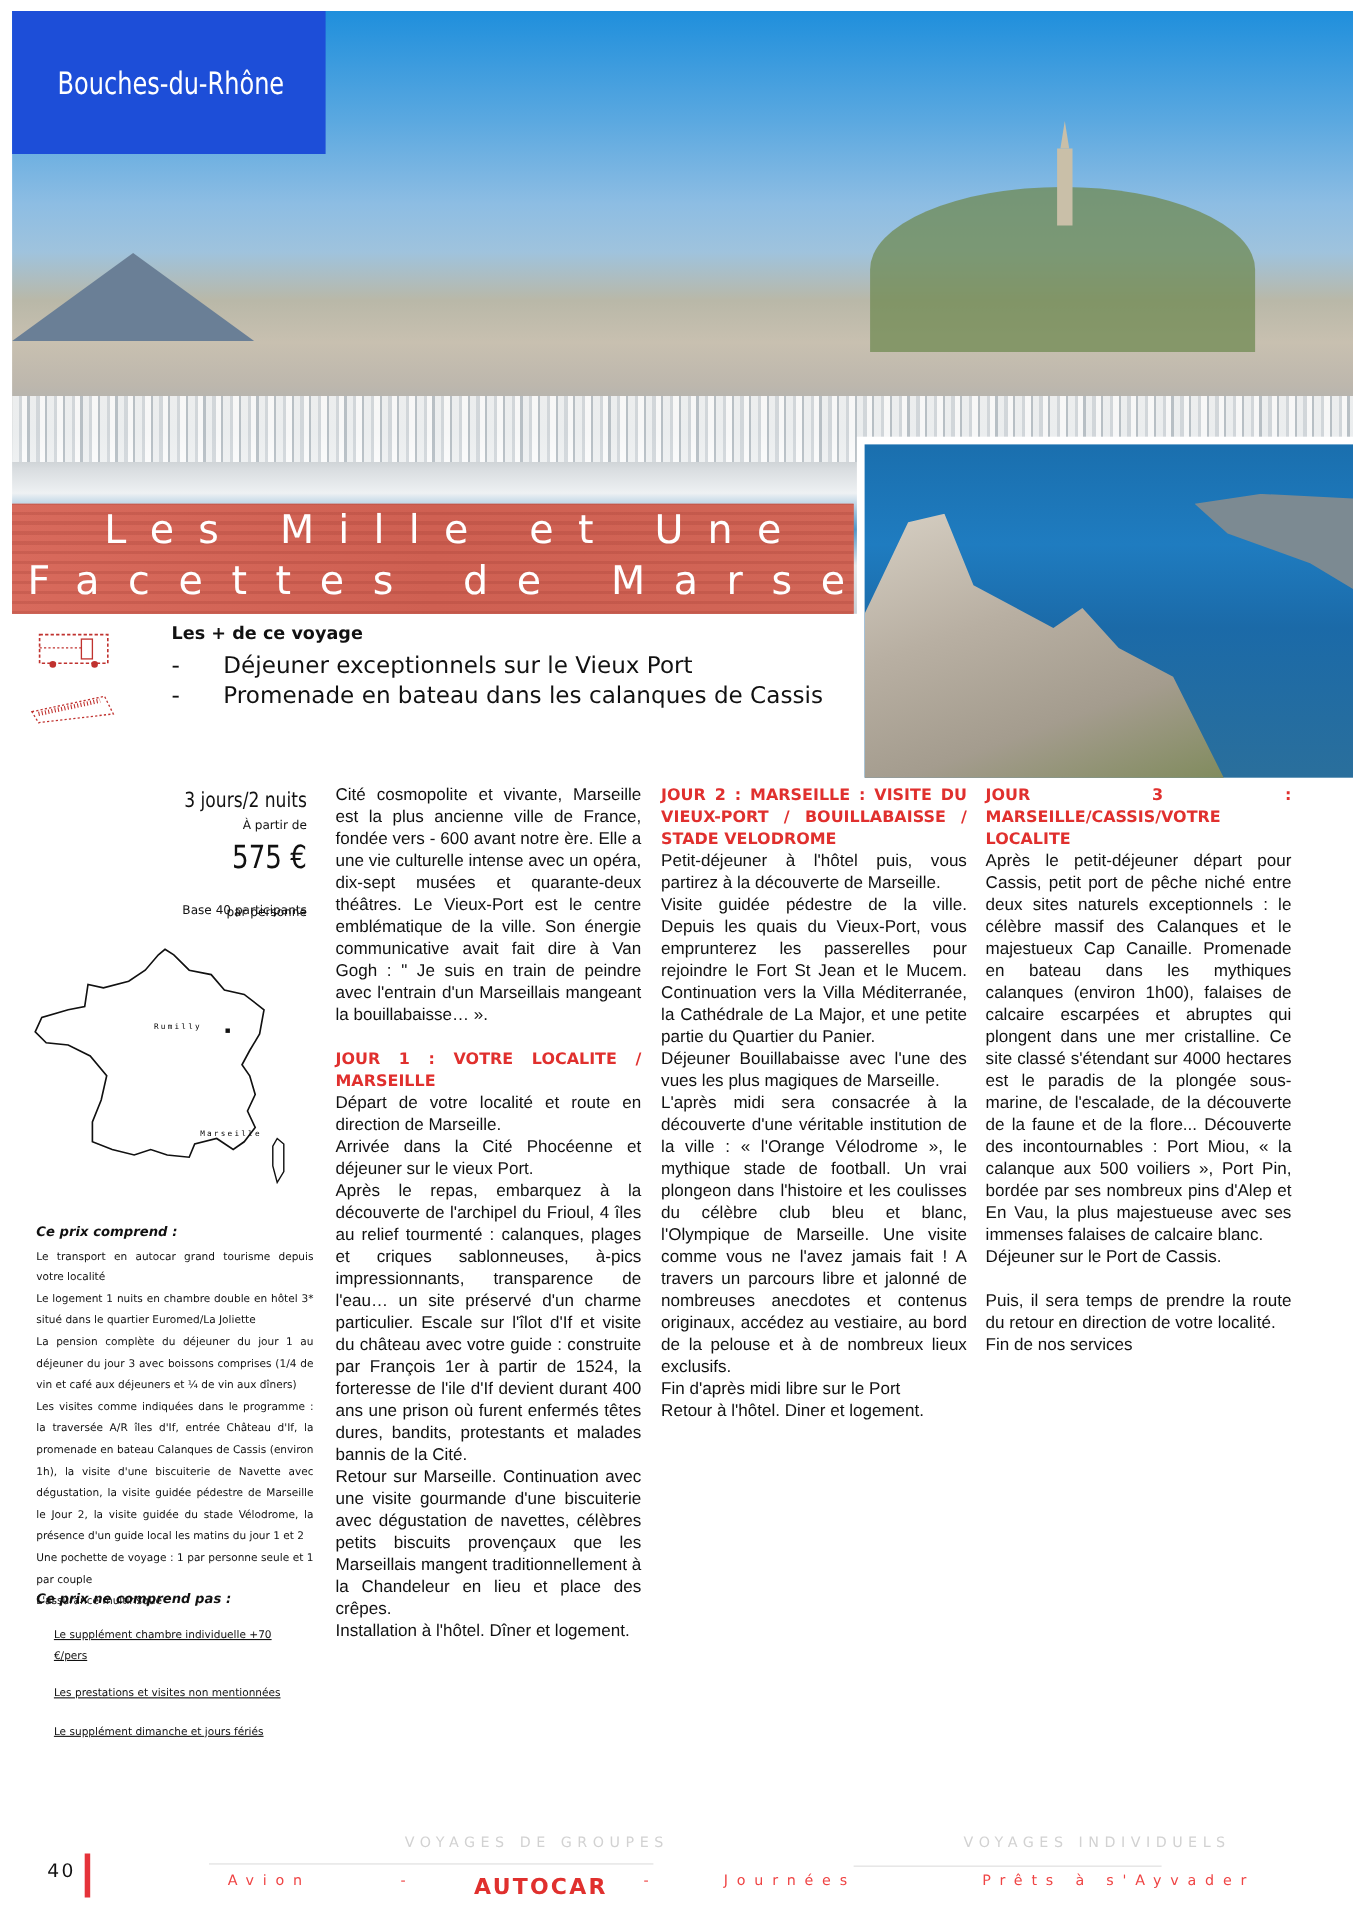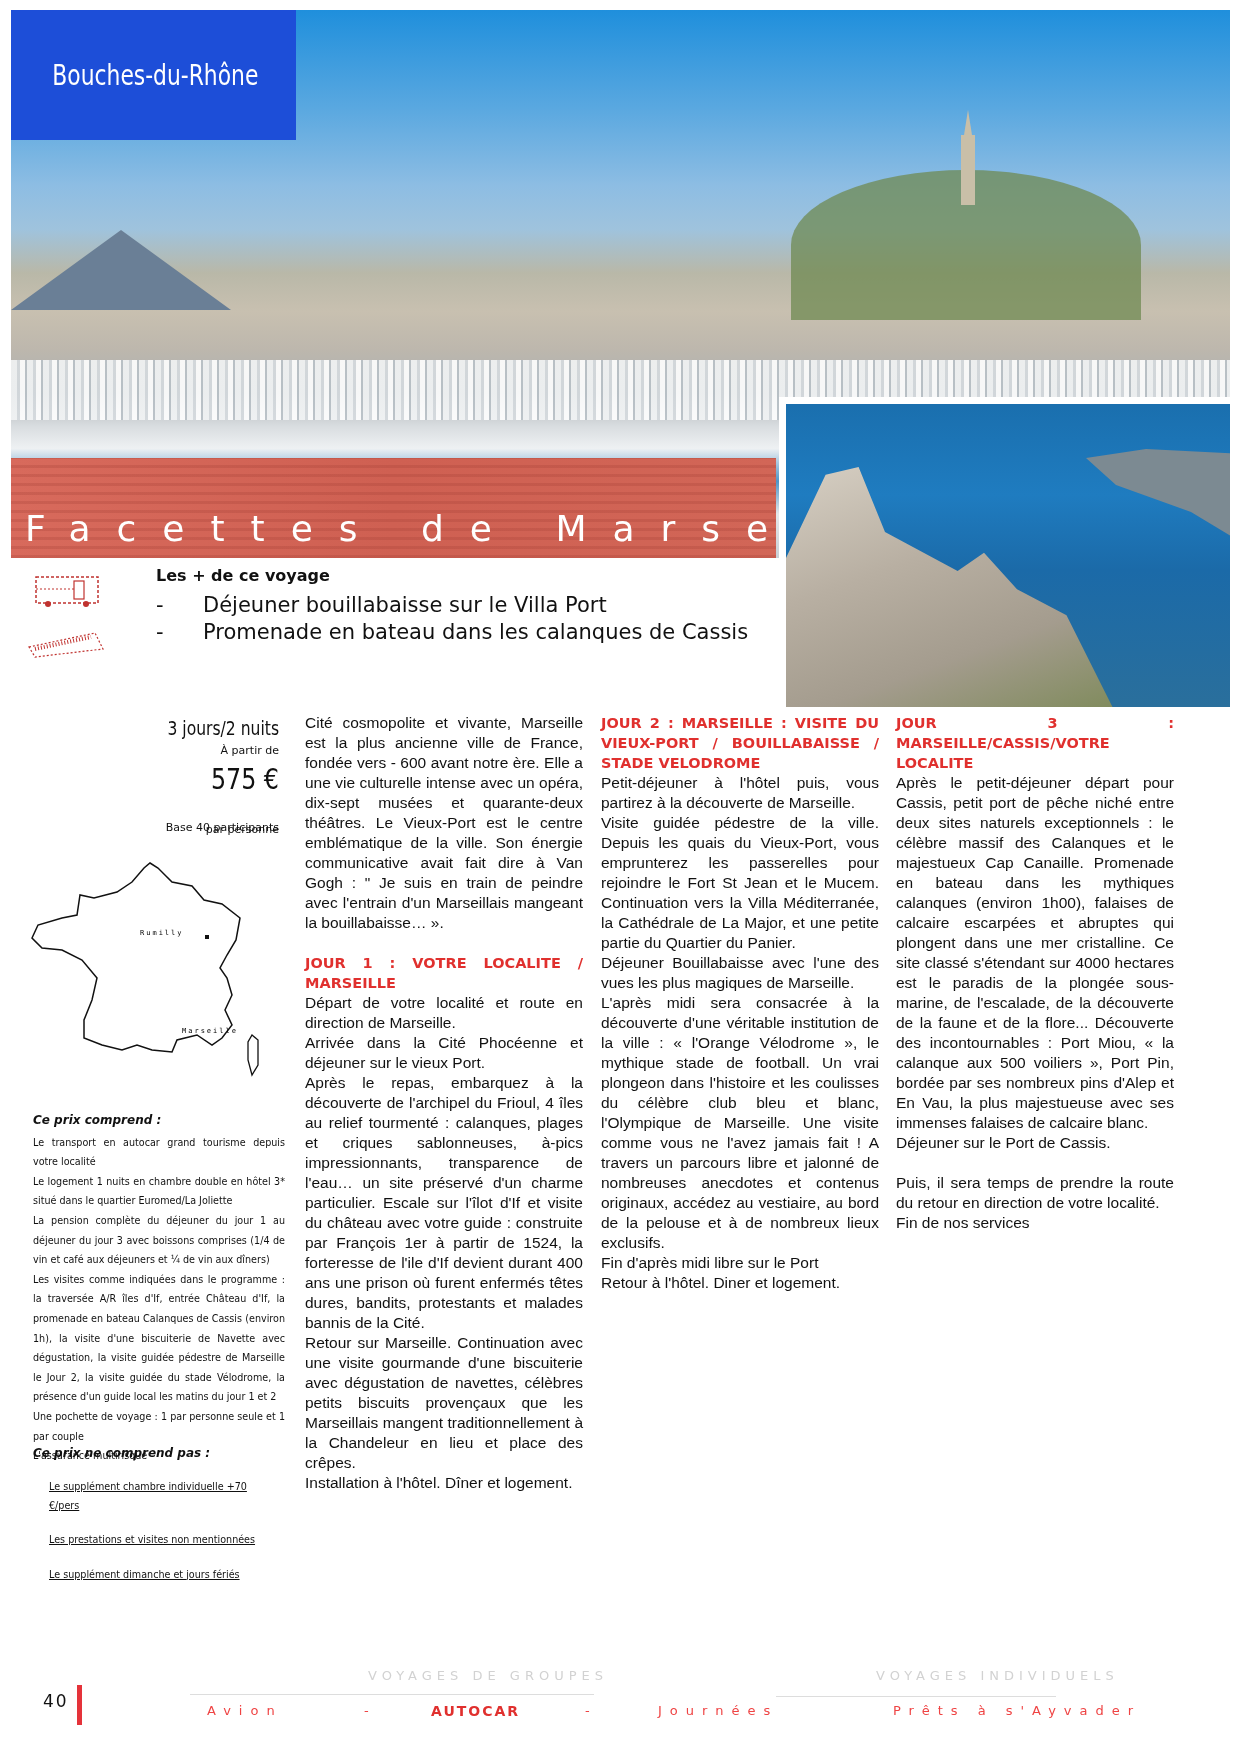--- a/index.html
+++ b/index.html
@@ -48,37 +48,38 @@
   .col2{left:601px;width:278px;}
   .col3{left:896px;width:278px;}
   .gap{height:20px;}
   .footer-num{position:absolute;left:43px;top:1691px;font-family:"DejaVu Sans",sans-serif;font-size:17px;letter-spacing:2px;}
   .footer-bar{position:absolute;left:77px;top:1685px;width:5px;height:40px;background:#e5333a;}
   .footer-group{position:absolute;left:368px;top:1668px;font-family:"DejaVu Sans",sans-serif;font-size:13px;letter-spacing:5px;color:#d2d2d2;}
   .footer-indiv{position:absolute;left:876px;top:1668px;font-family:"DejaVu Sans",sans-serif;font-size:13px;letter-spacing:5px;color:#d2d2d2;}
   .footer-line1{position:absolute;left:190px;top:1694px;width:404px;height:1px;background:#ddd;}
   .footer-line2{position:absolute;left:776px;top:1696px;width:280px;height:1px;background:#ddd;}
   .footer-nav{position:absolute;top:1703px;font-family:"DejaVu Sans",sans-serif;font-size:13px;color:#ef4444;letter-spacing:8px;}
-  .footer-nav.active{color:#e0302e;font-weight:bold;letter-spacing:2px;font-size:14px;}
+  .footer-nav.active{color:#e0302e;font-weight:bold;letter-spacing:2px;font-size:20px;}
 </style>
 </head>
 <body>
 
 <div class="hero">
   <div class="mountain"></div>
   <div class="hill"></div>
   <div class="tower"></div>
   <div class="port"></div>
 </div>
 
 <div class="region-tag">
   <span>Bouches-du-Rhône</span>
 </div>
 
 <div class="title-band">
+  <div class="title-line l1">Les Mille et Une</div>
   <div class="title-line l2">Facettes de Marseille</div>
 </div>
 
 <div class="inset-photo">
   <div class="img">
     <div class="island"></div>
     <div class="rock"></div>
   </div>
 </div>
 
@@ -90,21 +91,21 @@
     <circle cx="18" cy="31" r="3" fill="#c0322f"></circle>
       <circle cx="56" cy="31" r="3" fill="#c0322f"></circle>
   </svg>
   <svg class="icon2" viewBox="0 0 82 38">
     <path d="M4 22 L70 8 L78 24 L10 32 Z" fill="none" stroke="#c0322f" stroke-width="1.2" stroke-dasharray="2 2"></path>
     <path d="M10 24 L66 12" stroke="#c0322f" stroke-width="4" stroke-dasharray="1 2"></path>
   </svg>
 </div>
 <div class="plus-title">Les + de ce voyage</div>
 <ul class="plus-list">
-  <li><span class="dash">-</span><span>Déjeuner bouillabaisse sur le Villa Port</span></li>
+  <li><span class="dash">-</span><span>Déjeuner exceptionnels sur le Vieux Port</span></li>
   <li><span class="dash">-</span><span>Promenade en bateau dans les calanques de Cassis</span></li>
 </ul>
 
 <div class="duration">3 jours/2 nuits</div>
 <div class="from">À partir de</div>
 <div class="price">575 €</div>
 <div class="per">par personne</div>
 <div class="base">Base 40 participants</div>
 
 <svg class="map" viewBox="0 0 250 220">

